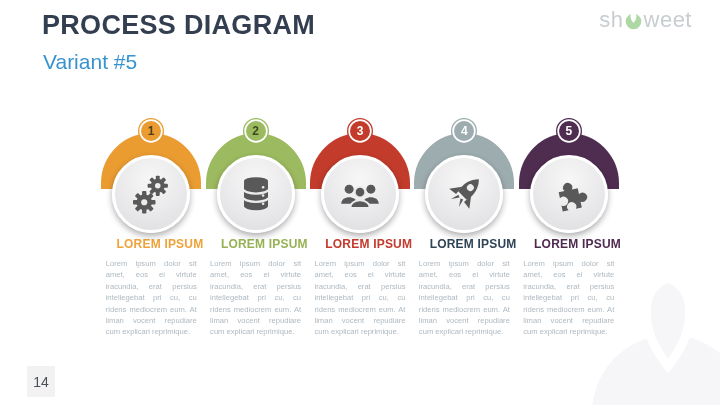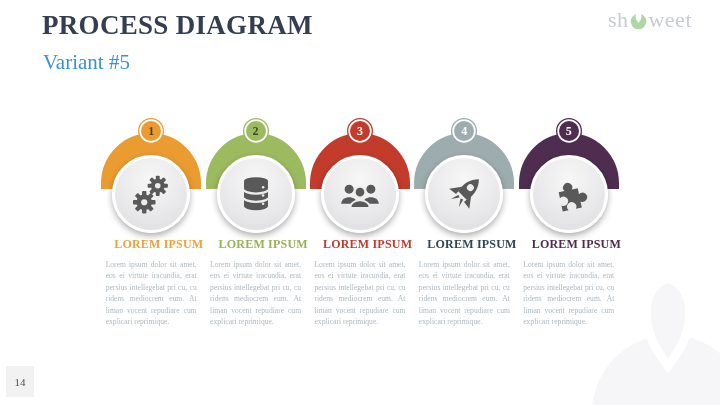--- a/index.html
+++ b/index.html
@@ -1,17 +1,17 @@
 <!DOCTYPE html>
 <html><head>
 <meta charset="utf-8">
 <style>
   html,body{margin:0;padding:0;background:#fff;}
   .slide{position:relative;width:720px;height:405px;background:#ffffff;overflow:hidden;
-         font-family:Liberation Serif, serif;}
+         font-family:Liberation Sans, sans-serif;}
   .title{position:absolute;left:42px;top:10px;margin:0;font-size:27px;font-weight:700;
          color:#333F50;letter-spacing:.3px;}
   .subtitle{position:absolute;left:43px;top:50px;font-size:21px;color:#3793CF;}
   .logo{position:absolute;top:7px;right:28px;font-size:22px;color:#C8CDD2;letter-spacing:.5px;}
   .logo svg{vertical-align:-3px;margin:0 .5px;}
   .steps{position:absolute;left:99px;top:118px;width:522px;display:flex;}
   .step{width:104.4px;flex:none;position:relative;padding-top:119px;box-sizing:border-box;}
   .arch{position:absolute;left:50%;transform:translateX(-50%);top:15px;width:100px;height:56px;
         border-radius:100px 100px 0 0;}
   .badge{position:absolute;left:50%;transform:translateX(-50%);top:0;width:26px;height:26px;
@@ -19,22 +19,22 @@
   .badge-inner{width:20px;height:20px;border-radius:50%;box-shadow:0 0 0 1.7px #fff;
          display:flex;align-items:center;justify-content:center;font-size:12px;font-weight:700;}
   .icon-circle{position:absolute;left:50%;transform:translateX(-50%);top:37px;width:72px;height:72px;
          border-radius:50%;border:3px solid #fff;z-index:2;
          background:radial-gradient(circle at 50% 30%,#f7f7f7 0%,#e9e9eb 55%,#dcdcde 100%);
          box-shadow:0 3px 6px rgba(0,0,0,.32);
          display:flex;align-items:center;justify-content:center;}
   .heading{text-align:right;font-size:12px;font-weight:700;letter-spacing:.2px;}
   .body{width:91px;margin:7px auto 16px;font-size:7.6px;line-height:1.5;color:#AEB9C1;
         text-align:justify;}
-  .pagenum{position:absolute;left:6px;top:366px;width:28px;height:31px;background:#F2F2F3;
-        color:#4a4f57;font-size:11px;display:flex;align-items:center;justify-content:center;}
+  .pagenum{position:absolute;left:27px;top:366px;width:28px;height:31px;background:#F2F2F3;
+        color:#4a4f57;font-size:14px;display:flex;align-items:center;justify-content:center;}
   .watermark{position:absolute;right:-38px;bottom:-58px;}
 </style>
 </head>
 <body>
 
 <div class="slide">
 
   <h1 class="title" style="color: rgb(51, 63, 80);">PROCESS DIAGRAM</h1>
   <div class="subtitle" style="color: rgb(55, 147, 207);">Variant #5</div>
 

